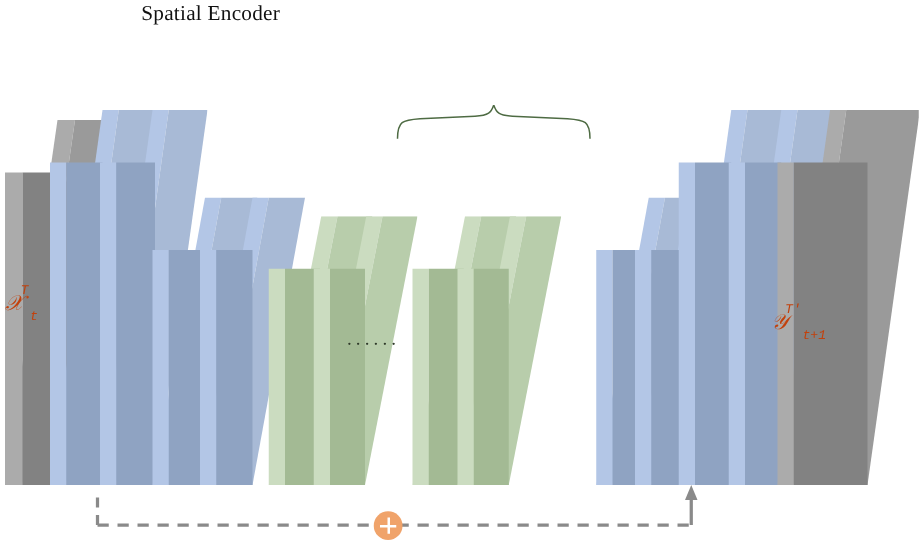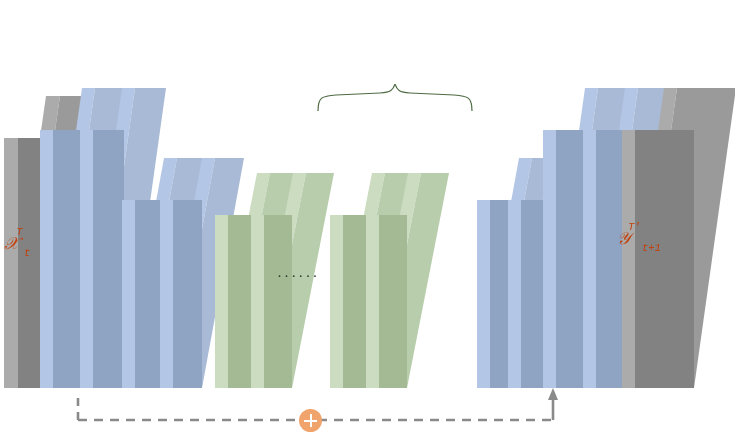--- a/index.html
+++ b/index.html
@@ -21,37 +21,38 @@
   #ellipsis{position:absolute;left:277px;top:268px;font-size:15px;letter-spacing:2.1px;
             color:#2f3a2a;font-family:"Liberation Serif",serif;}
 
   
   .tensor{position:absolute;font-style:italic;font-size:17px;color:#c2410c;
           font-family:Liberation Mono, monospace;white-space:nowrap;}
   .tensor .base{font-style:italic;}
   .tensor sub{font-size:.62em;font-style:italic;position:relative;top:.30em;left:-.10em;}
   .tensor sup{font-size:.62em;font-style:italic;position:relative;top:-.62em;left:-.22em;}
   #x-label{left:4px;top:233px;}
-  #y-label{left:617px;top:228px;}
+  #y-label{left:617px;top:248px;}
 
   
   #brace{position:absolute;left:316px;top:84px;width:158px;height:28px;}
 
   
   #skip{position:absolute;left:0;top:382px;width:735px;height:55px;}
   #skip-plus{position:absolute;left:299px;top:409px;width:23px;height:23px;border-radius:50%;
              background:#f0a36a;}
   #skip-plus .pv{position:absolute;left:10.5px;top:5px;width:2px;height:13px;background:#fff;}
   #skip-plus .ph{position:absolute;left:5px;top:10.5px;width:13px;height:2px;background:#fff;}
 </style>
 </head>
 <body>
 
 <div id="stage">
 
+  <div class="heading" id="enc-title">Spatial Encoder</div>
 
   <div id="layers">
       <div class="slab" style="left: 4px; top: 96px; width: 80px; height: 292px;">
         <div style="position: absolute; left: 0px; top: 0px; width: 80px; height: 292px;">
           <svg width="80" height="292" style="display:block">
             <polygon points="0,292 42,0 56,0 14,292" fill="#ababab"></polygon>
             <polygon points="14,292 56,0 80,0 38,292" fill="#9a9a9a"></polygon>
           </svg>
         </div>
         <div class="edge" style="left: 0px; width: 14px; height: 250px; bottom: 0px; background: rgb(171, 171, 171); position: absolute;"></div>

